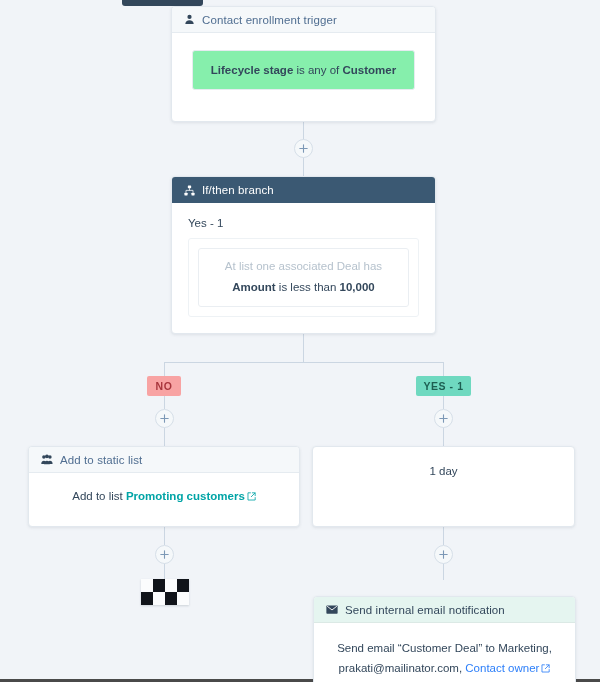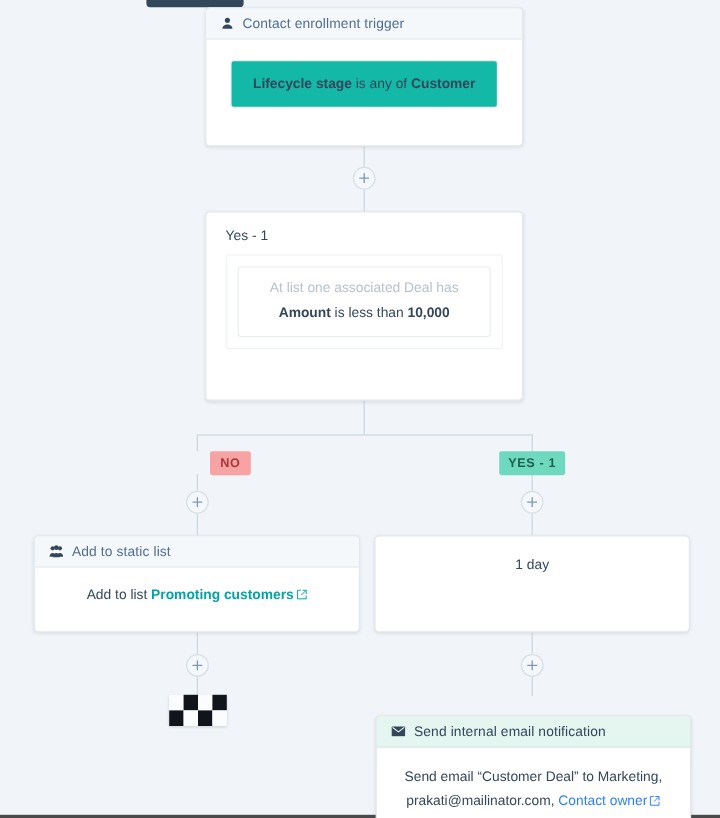--- a/index.html
+++ b/index.html
@@ -102,21 +102,21 @@
   }
 
   
   .cond-box {
     border: 1px solid #e6ebf0;
     border-radius: 3px;
     text-align: center;
     padding: 13px 10px;
     font-size: 11.5px;
     color: #33475b;
-    background: #14b8a6;
+    background: #86efac;
   }
   .cond-box b { font-weight: 700; }
 
   
   .branch-label {
     font-size: 11.5px;
     color: #33475b;
     margin-bottom: 9px;
     font-weight: 400;
   }
@@ -150,21 +150,21 @@
     height: 20px;
     display: flex;
     align-items: center;
     justify-content: center;
     border-radius: 2px;
     font-size: 10.5px;
     font-weight: 700;
     letter-spacing: .55px;
     z-index: 4;
   }
-  .badge-no   { background: #f8a3a3; color: #a8363d; margin-left: 28px; }
+  .badge-no   { background: #f8a3a3; color: #a8363d; }
   .badge-yes  { background: #6fd9c0; color: #1d5f52; }
 
   
   .body-center { text-align: center; }
   .link {
     color: #00a4a6;
     font-weight: 700;
     text-decoration: none;
     cursor: pointer;
   }
@@ -266,20 +266,31 @@
       <span>Contact enrollment trigger</span>
     </div>
     <div class="card-body" style="padding:17px 20px;">
       <div class="cond-box">
         <b>Lifecycle stage</b><span> is any of </span><b>Customer</b>
       </div>
     </div>
   </div>
 
   <div class="card" style="left:171px; top:176px; width:265px; height:158px;">
+    <div class="card-header hdr-dark">
+      <span class="hdr-icon">
+        <svg width="11" height="11" viewBox="0 0 16 16">
+          <rect x="5.6" y="0.6" width="4.8" height="4" rx="0.7" fill="#ffffff"></rect>
+          <rect x="0.6" y="11.2" width="4.6" height="4" rx="0.7" fill="#ffffff"></rect>
+          <rect x="10.8" y="11.2" width="4.6" height="4" rx="0.7" fill="#ffffff"></rect>
+          <path d="M8 4.6v3.2M2.9 11.2V7.8h10.2v3.4" stroke="#ffffff" stroke-width="1.1" fill="none"></path>
+        </svg>
+      </span>
+      <span>If/then branch</span>
+    </div>
     <div class="card-body" style="padding:14px 16px 16px 16px;">
       <div class="branch-label">Yes - 1</div>
       <div class="branch-outer">
         <div class="branch-inner">
           <span class="muted">At list one associated Deal has</span>
           <span class="cond"><b>Amount</b><span> is less than </span><b>10,000</b></span>
         </div>
       </div>
     </div>
   </div>

